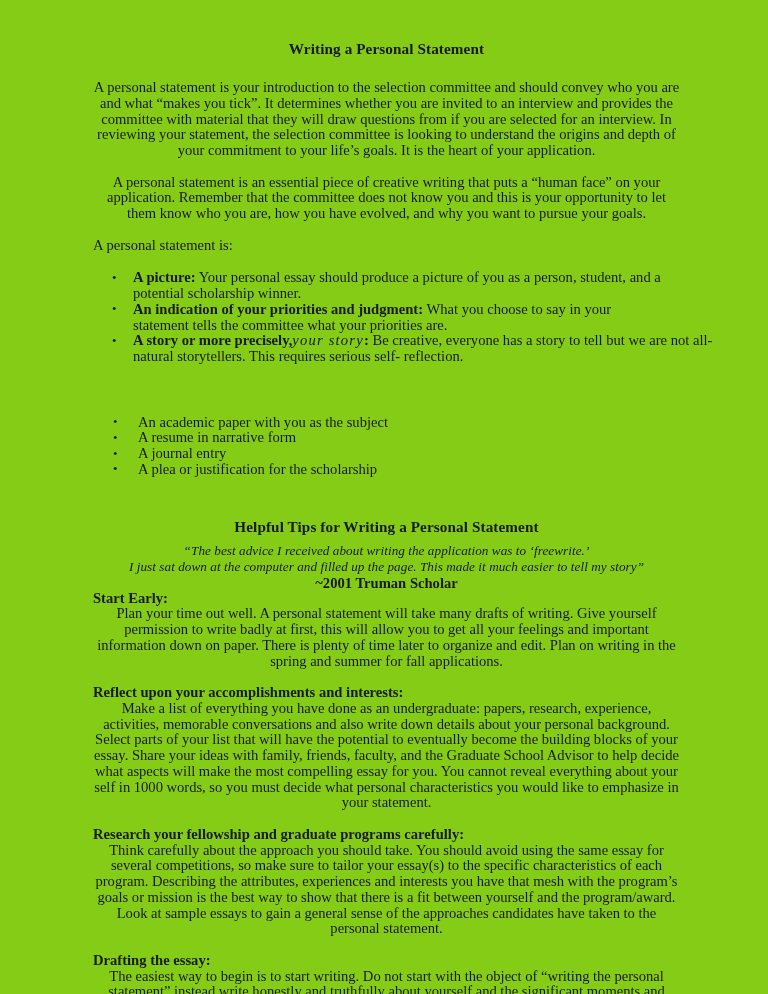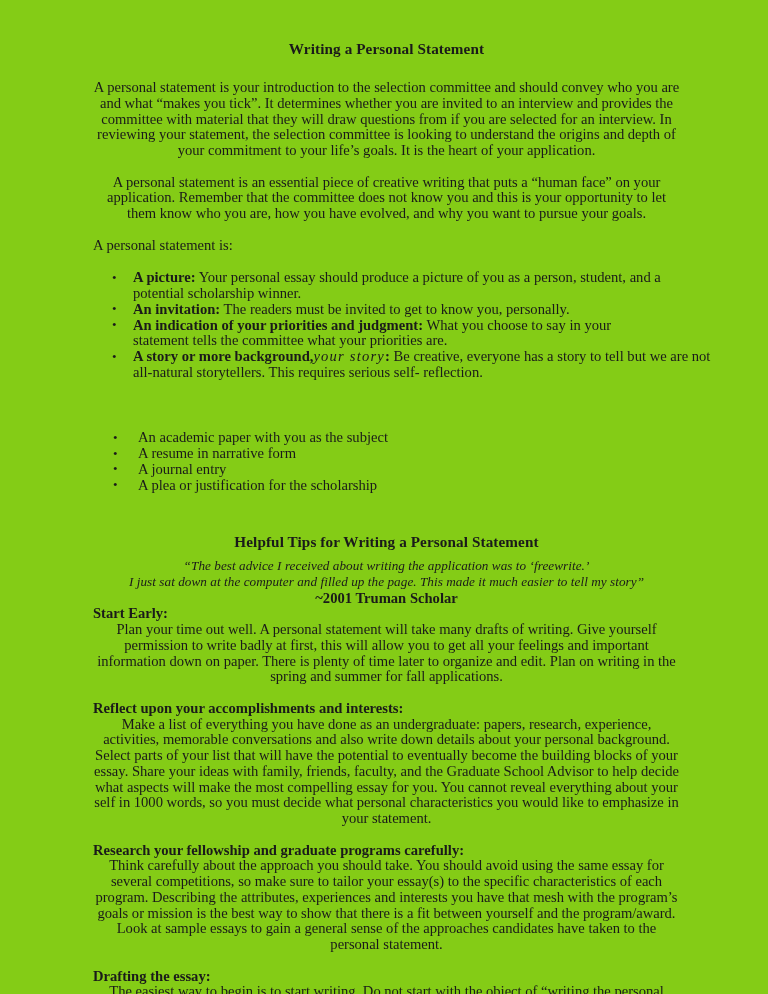--- a/index.html
+++ b/index.html
@@ -129,27 +129,24 @@
 
   <div class="spacer-md"></div>
 
   <p class="lead-in">A personal statement is:</p>
 
   <ul class="bullets loose">
     <li>
       <span class="b">A picture:</span><span> Your personal essay should produce a picture of you as a person, student, and a potential scholarship winner.</span>
     </li>
     <li>
-      <span class="b">An invitation:</span><span> The readers must be invited to get to know you, personally.</span>
-    </li>
-    <li>
       <span class="b">An indication of your priorities and judgment:</span><span> What you choose to say in your statement tells the committee what your priorities are.</span>
     </li>
     <li class="wide-li">
-      <span class="b">A story or more background,</span><span class="b story-em">your story</span><span class="b">:</span><span> Be creative, everyone has a story to tell but we are not all-natural storytellers. This requires serious self- reflection.</span>
+      <span class="b">A story or more precisely,</span><span class="b story-em">your story</span><span class="b">:</span><span> Be creative, everyone has a story to tell but we are not all-natural storytellers. This requires serious self- reflection.</span>
     </li>
   </ul>
 
   <div class="spacer-md"></div>
 
 
   <ul class="bullets not-list tight">
     <li>An academic paper with you as the subject</li>
     <li>A resume in narrative form</li>
     <li>A journal entry</li>

